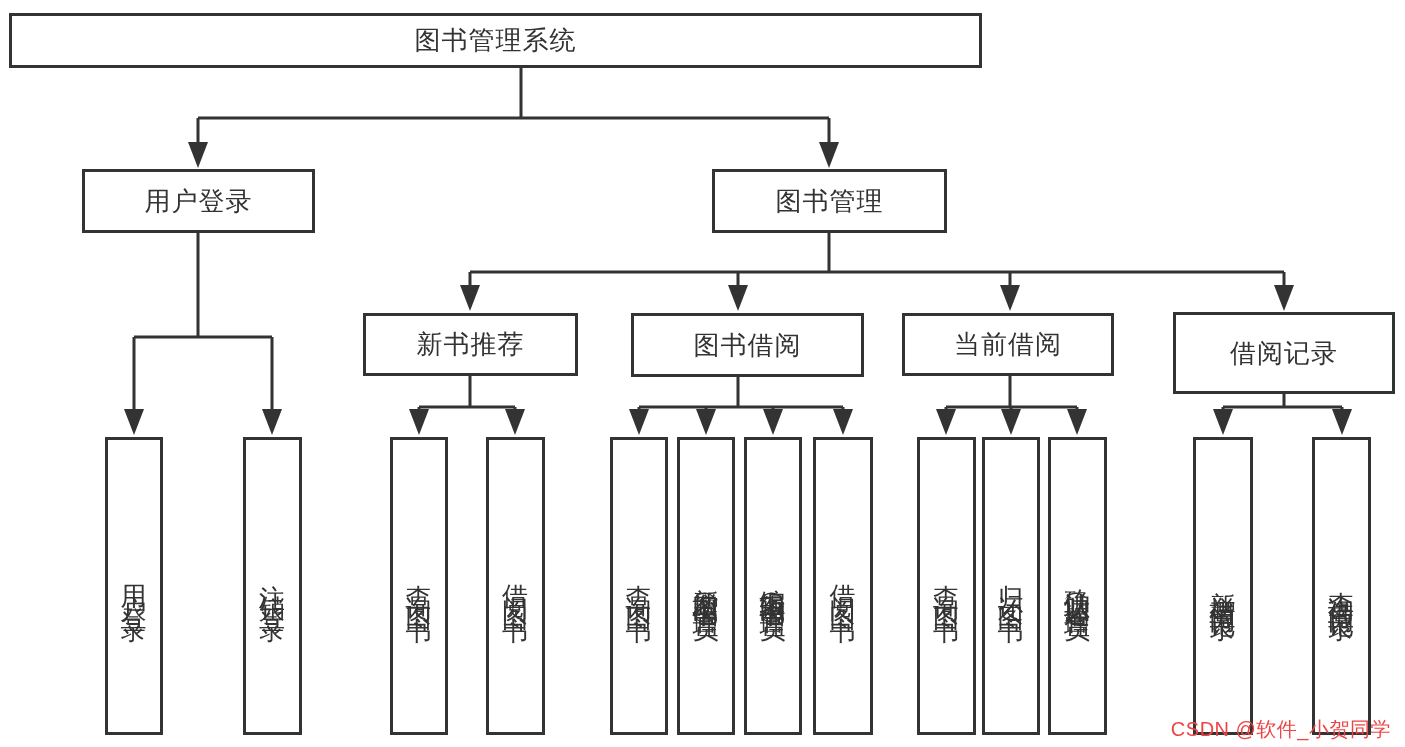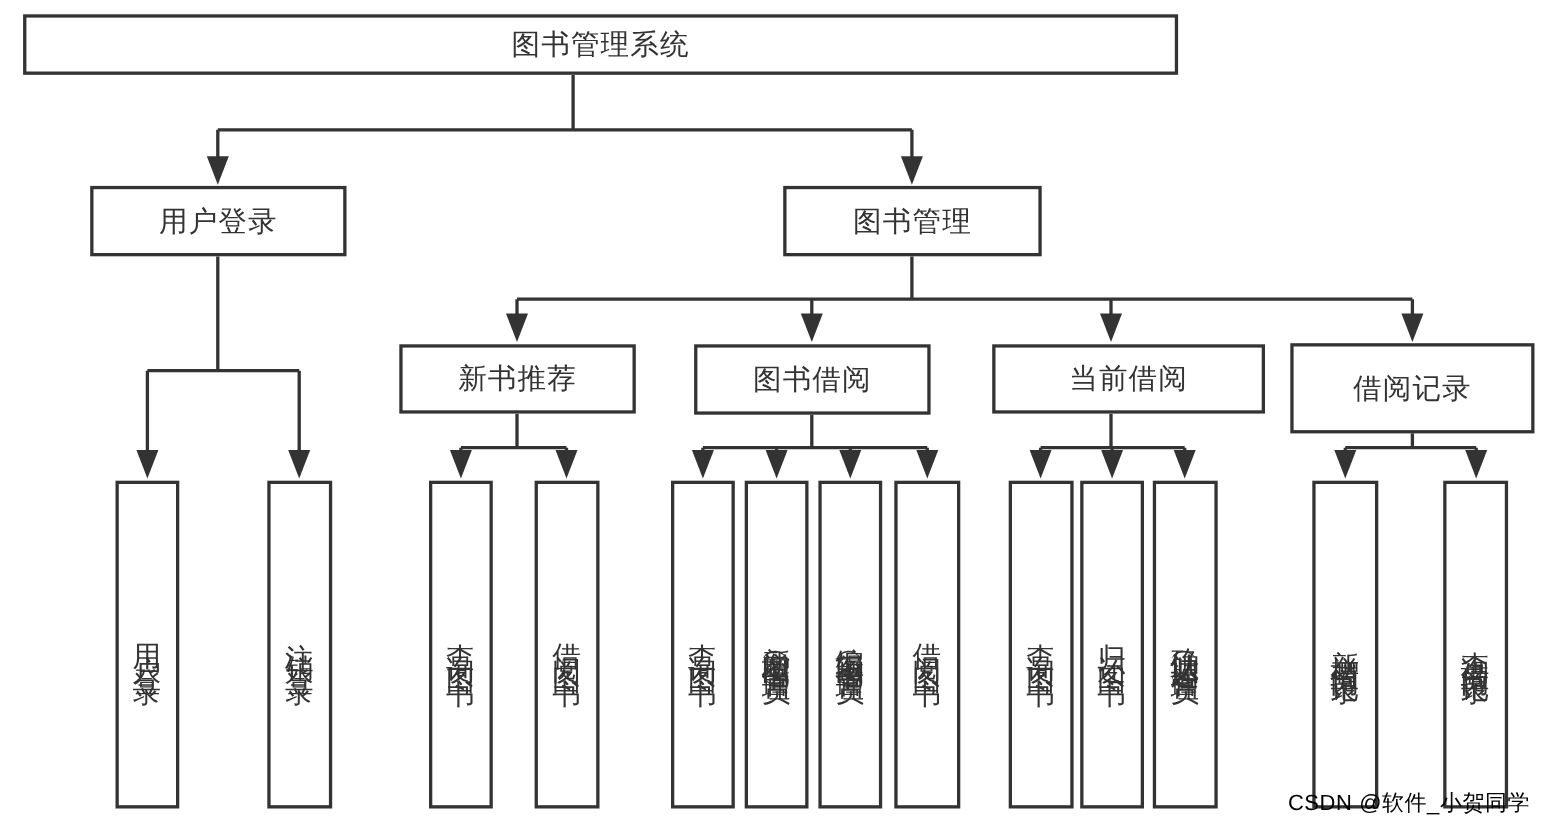--- a/index.html
+++ b/index.html
@@ -32,26 +32,26 @@
     writing-mode: vertical-rl;
     text-orientation: mixed;
     font-size: 26px;
     line-height: 1;
     white-space: nowrap;
   }
   .v4 { letter-spacing: 11px; }
   .v6 { letter-spacing: 5px; }
   .v9 { letter-spacing: 4px; }
   
-  .n-root  { left: 21px;   top: 13px;  width: 1050px; height: 55px; }
+  .n-root  { left: 9px;   top: 13px;  width: 973px; height: 55px; }
   .n-login { left: 82px;   top: 169px; width: 233px;  height: 64px; }
   .n-mgmt  { left: 712px;  top: 169px; width: 235px;  height: 64px; }
   .n-l3a   { left: 363px;  top: 313px; width: 215px;  height: 63px; }
-  .n-l3b   { left: 631px;  top: 313px; width: 215px;  height: 64px; text-align: right; }
-  .n-l3c   { left: 902px;  top: 313px; width: 248px;  height: 63px; }
+  .n-l3b   { left: 631px;  top: 313px; width: 233px;  height: 64px; text-align: right; }
+  .n-l3c   { left: 902px;  top: 313px; width: 212px;  height: 63px; }
   .n-l3d   { left: 1173px; top: 312px; width: 222px;  height: 82px; }
   .leaf    { top: 437px; height: 298px; }
   .n-f0  { left: 105px;  width: 58px; }
   .n-f1  { left: 243px;  width: 59px; }
   .n-f2  { left: 390px;  width: 58px; }
   .n-f3  { left: 486px;  width: 59px; }
   .n-f4  { left: 610px;  width: 58px; }
   .n-f5  { left: 677px;  width: 58px; }
   .n-f6  { left: 744px;  width: 58px; }
   .n-f7  { left: 813px;  width: 60px; }
@@ -59,21 +59,21 @@
   .n-f9  { left: 982px;  width: 58px; }
   .n-f10 { left: 1048px; width: 59px; }
   .n-f11 { left: 1193px; width: 60px; }
   .n-f12 { left: 1312px; width: 59px; }
   .watermark {
     position: absolute;
     right: 14px;
     bottom: 4px;
     font-size: 20px;
     letter-spacing: 0.5px;
-    color: #000000;
+    color: #ef4444;
     white-space: nowrap;
   }
 </style>
 </head>
 <body>
 
 <div class="canvas">
 
   <svg class="connectors" viewBox="0 0 1405 747" xmlns="http://www.w3.org/2000/svg">
     <g stroke="#333333" stroke-width="3" fill="none">

